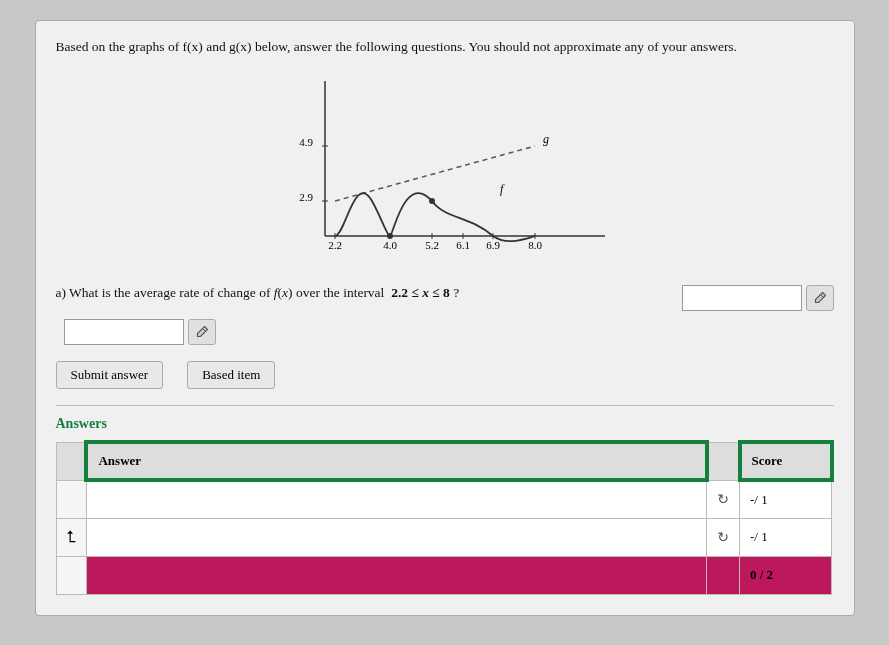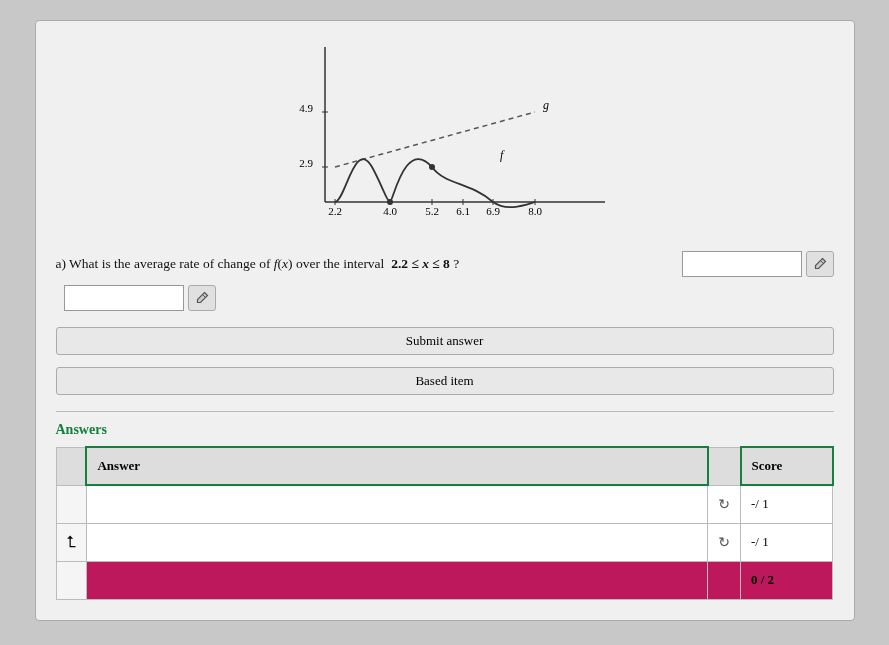--- a/index.html
+++ b/index.html
@@ -29,21 +29,21 @@
     .graph-area {
       display: flex;
       justify-content: center;
       margin-bottom: 14px;
     }
     .sub-questions {
       margin-bottom: 16px;
     }
     .sub-question {
       display: flex;
-      align-items: center;
+      align-items: flex-start;
       margin-bottom: 8px;
       font-size: 13.5px;
       color: #111;
     }
     .sub-question-text {
       flex: 1;
     }
     .answer-input {
       width: 120px;
       height: 26px;
@@ -61,23 +61,22 @@
       border: 1px solid #aaa;
       border-radius: 3px;
       display: inline-flex;
       align-items: center;
       justify-content: center;
       cursor: pointer;
       font-size: 14px;
     }
     .button-row {
       display: flex;
-      gap: 12px;
+      gap: 24px;
       margin-bottom: 0;
-      flex-direction: column;
     }
     .btn {
       padding: 5px 14px;
       border: 1px solid #aaa;
       border-radius: 3px;
       background: #e8e8e8;
       font-size: 13px;
       cursor: pointer;
       font-family: Georgia, serif;
     }
@@ -92,21 +91,21 @@
       margin-bottom: 8px;
       color: #15803d;
     }
     .answers-table {
       width: 100%;
       border-collapse: collapse;
       font-size: 13px;
     }
     .answers-table th {
       background: #ddd;
-      border: 2px solid #15803d;
+      border: 4px solid #15803d;
       padding: 5px 10px;
       text-align: left;
       font-weight: bold;
     }
     .answers-table td {
       border: 1px solid #bbb;
       padding: 5px 10px;
       background: #fff;
       vertical-align: middle;
       height: 38px;
@@ -128,20 +127,21 @@
     .total-row td {
       font-weight: bold;
       background: #be185d;
     }
   </style>
 </head>
 <body>
 
 <div class="main-container">
 
+  <div class="question-text">Based on the graphs of f(x) and g(x) below, answer the following questions. You should not approximate any of your answers.</div>
 
   <div class="graph-area">
     <svg width="340" height="200">
 
       <line x1="50" y1="10" x2="50" y2="165" stroke="#333" stroke-width="1.5"></line>
       <line x1="50" y1="165" x2="330" y2="165" stroke="#333" stroke-width="1.5"></line>
 
       <text x="38" y="130" font-size="11" text-anchor="end" font-family="Georgia">2.9</text>
       <text x="38" y="75" font-size="11" text-anchor="end" font-family="Georgia">4.9</text>
 

